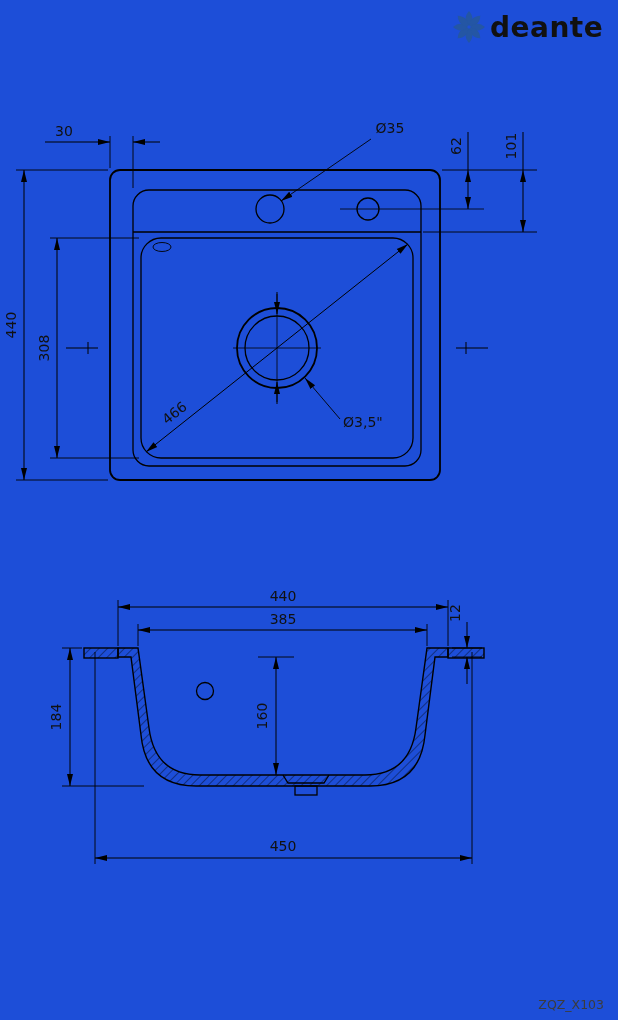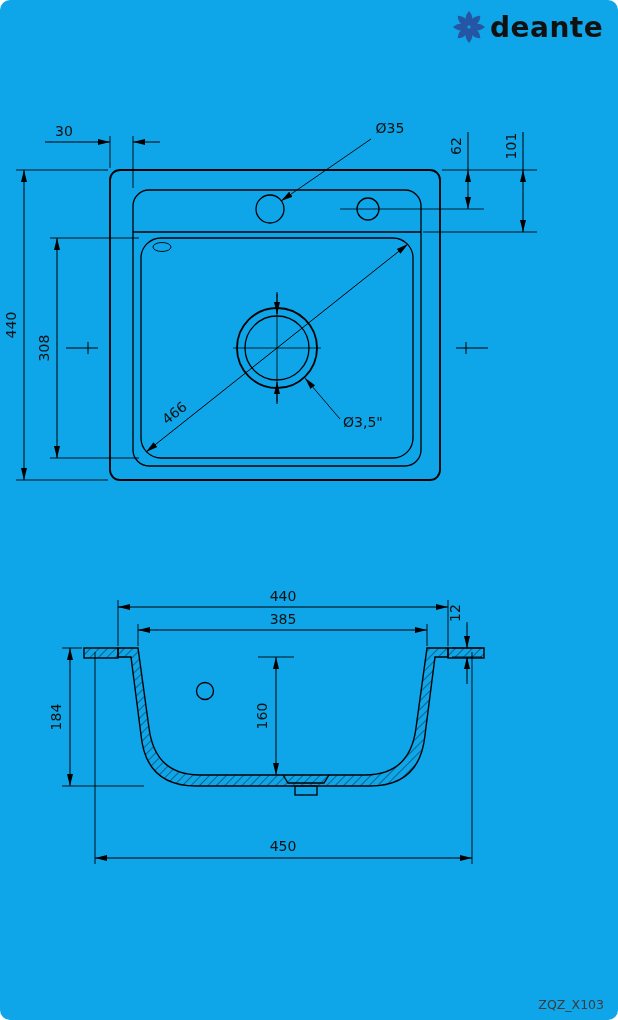--- a/index.html
+++ b/index.html
@@ -1,17 +1,17 @@
 <!DOCTYPE html>
 <html><head>
 <meta charset="utf-8">
 <style>
   html,body{margin:0;padding:0;background:#fff;}
-  .page{position:relative;width:618px;height:1020px;background:#0ea5e9;overflow:hidden;
-        font-family:"DejaVu Sans",sans-serif;border-radius:10px;}
+  .page{position:relative;width:618px;height:1020px;background:#1d4ed8;overflow:hidden;
+        font-family:"DejaVu Sans",sans-serif;}
   svg{position:absolute;left:0;top:0;}
   text{fill:#111;font-family:"DejaVu Sans",sans-serif;}
   .lbl{font-size:14px;}
   .brand-text{font-size:28px;font-weight:600;letter-spacing:.5px;}
   .model{font-size:12.5px;fill:#3c3c3c;}
   .s-main{stroke:#000;stroke-width:1.8;fill:none;}
   .s-med{stroke:#000;stroke-width:1.3;fill:none;}
   .s-thin{stroke:#000;stroke-width:.9;fill:none;}
   .s-dim{stroke:#000;stroke-width:1;fill:none;}
   .s-cl{stroke:#000;stroke-width:.8;fill:none;}

